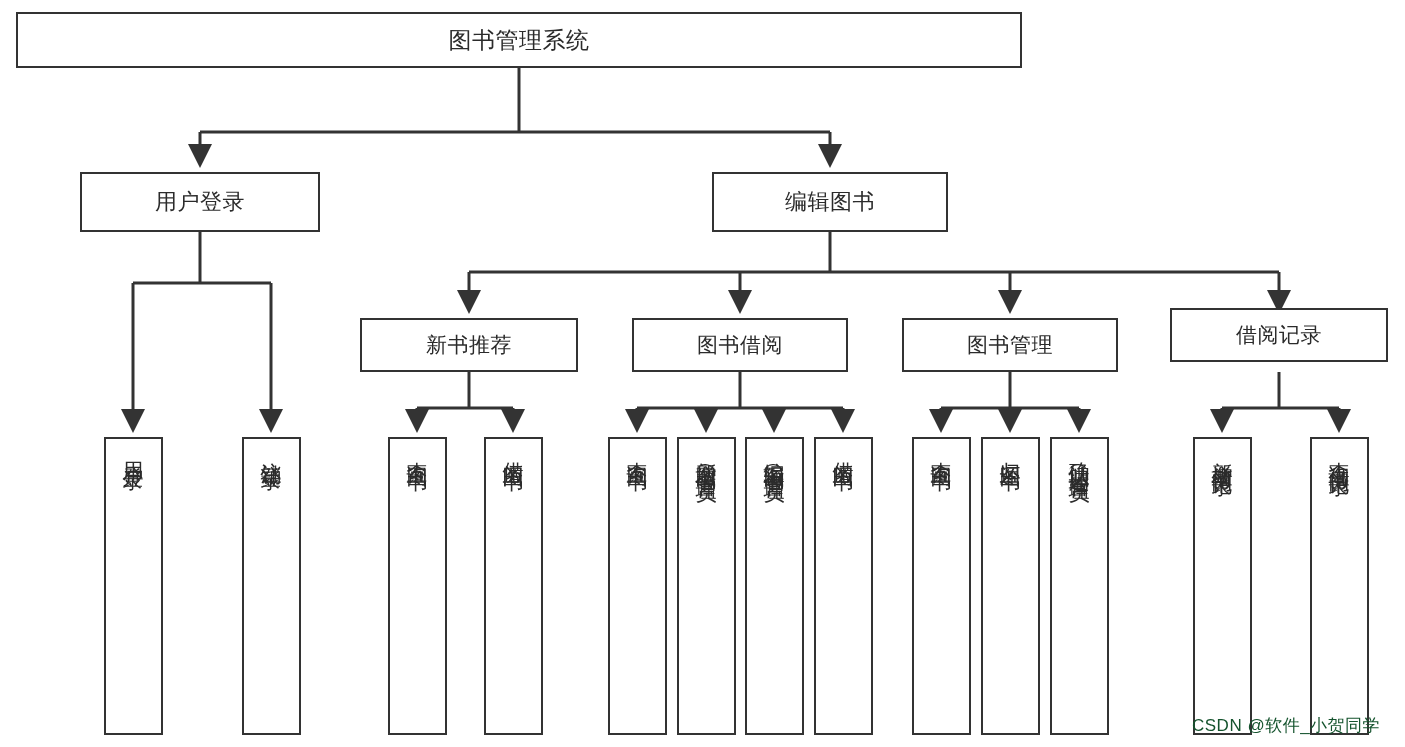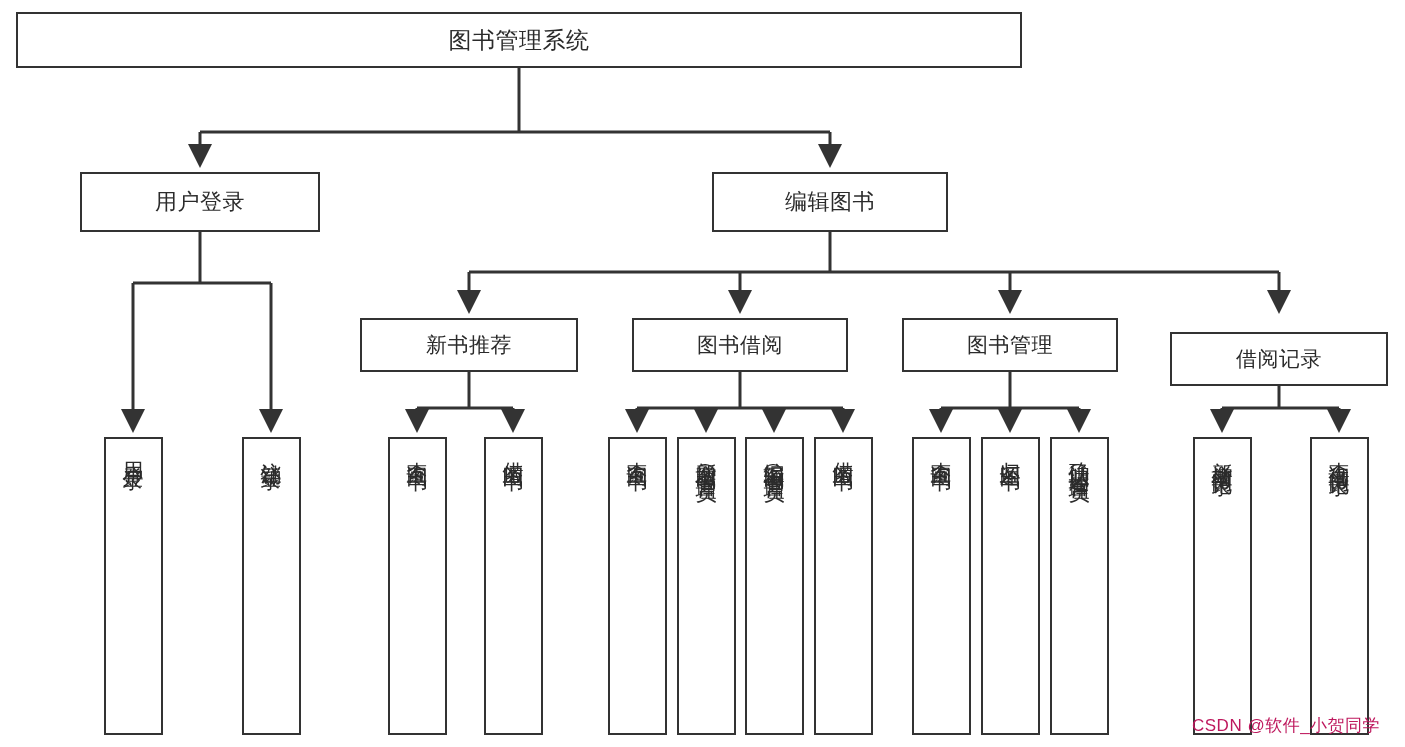--- a/index.html
+++ b/index.html
@@ -35,21 +35,21 @@
 
   
   #n-login{left:80px;top:172px;width:240px;height:60px;}
   #n-books{left:712px;top:172px;width:236px;height:60px;}
   #n-login .node-label,#n-books .node-label{font-size:22px;}
 
   
   #n-new{left:360px;top:318px;width:218px;height:54px;}
   #n-borrow{left:632px;top:318px;width:216px;height:54px;text-align:right;}
   #n-current{left:902px;top:318px;width:216px;height:54px;}
-  #n-record{left:1170px;top:332px;width:218px;height:54px;}
+  #n-record{left:1170px;top:308px;width:218px;height:54px;}
   #n-new .node-label,#n-borrow .node-label,
   #n-current .node-label,#n-record .node-label{font-size:21px;}
 
   
   .leaf{
     top:437px;height:298px;width:59px;
     align-items:flex-start;
     padding-top:6px;
   }
   .leaf .node-label{
@@ -58,21 +58,21 @@
     font-size:21px;
     letter-spacing:3px;
     line-height:1.0;
     white-space:nowrap;
   }
 
   .watermark{
     position:absolute;
     left:1192px;top:714px;
     font-size:17px;
-    color:#be185d;
+    color:#14532d;
     white-space:nowrap;
     letter-spacing:0.5px;
   }
 </style>
 </head>
 <body>
 
 <div id="stage">
 
   <svg id="wires" viewBox="0 0 1405 747" xmlns="http://www.w3.org/2000/svg">

